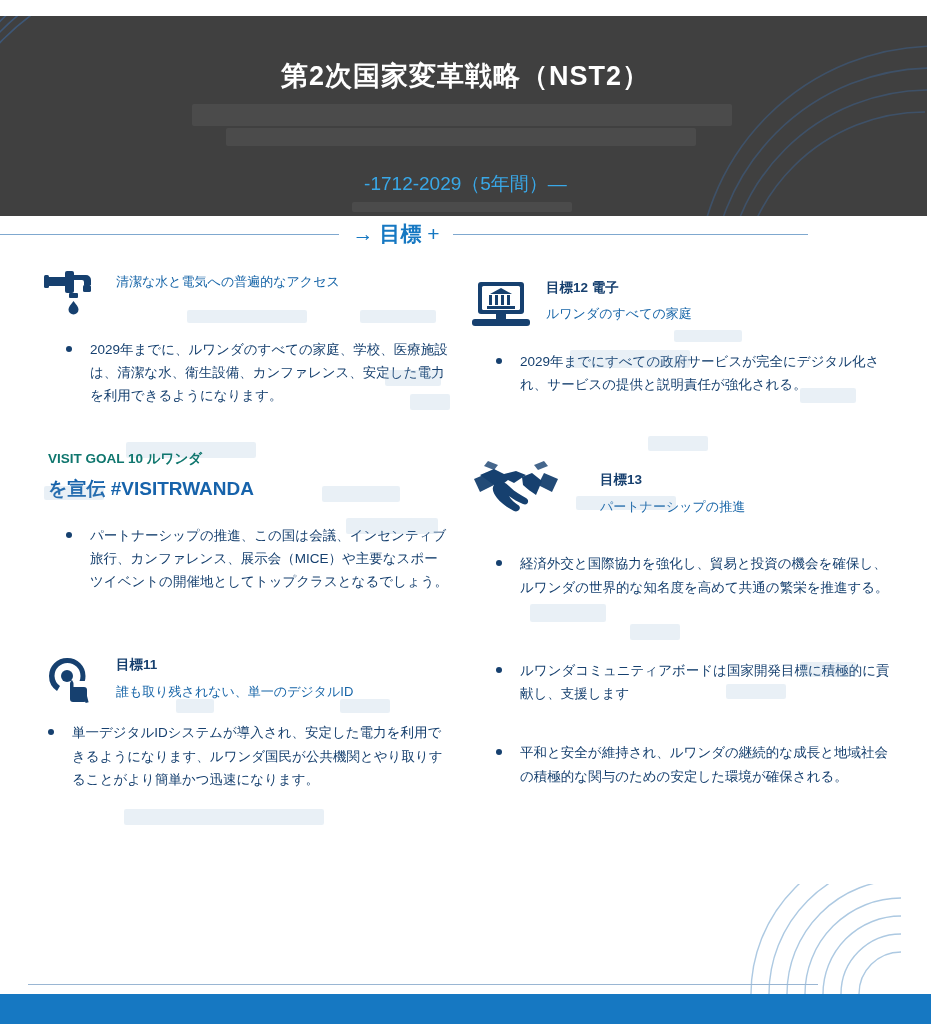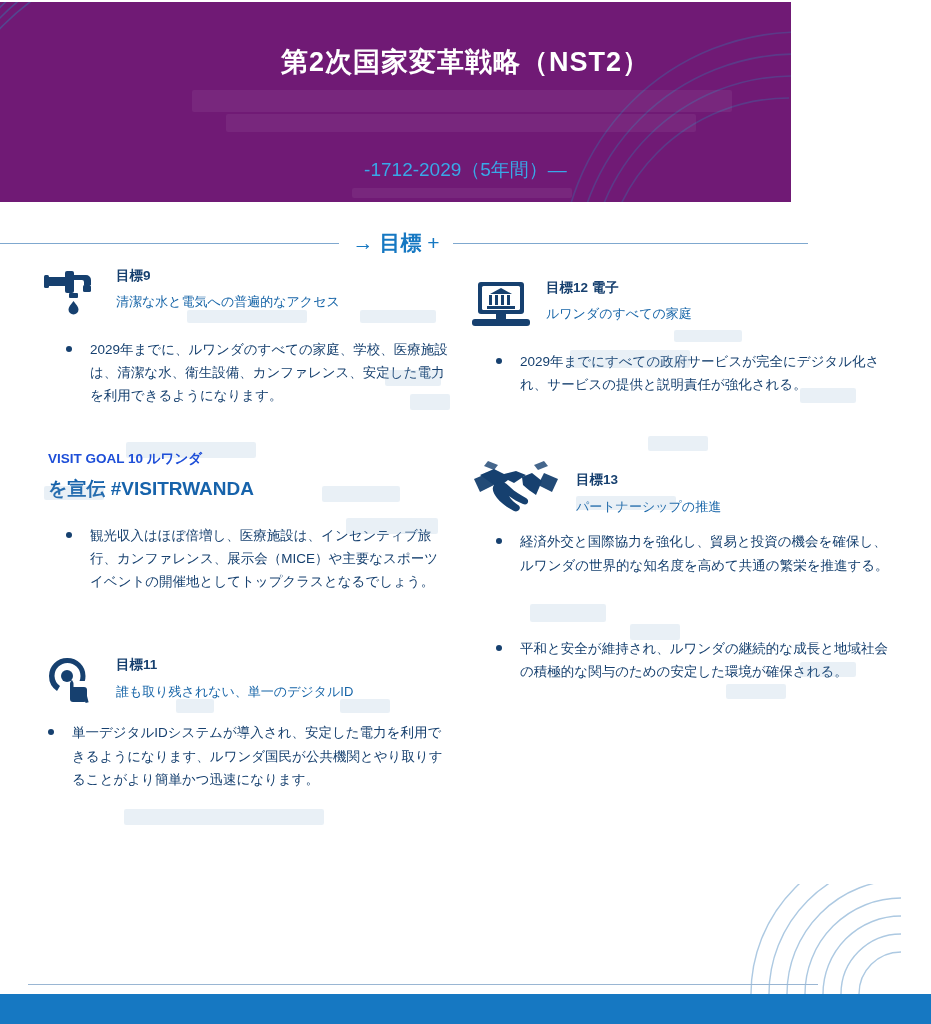--- a/index.html
+++ b/index.html
@@ -13,24 +13,24 @@
     height: 1024px;
     position: relative;
     overflow: hidden;
     font-family: "Liberation Sans", sans-serif;
     color: #123a6b;
   }
 
   
   .header {
     position: absolute;
-    top: 2px; left: 0;
-    width: 791px;
+    top: 16px; left: 0;
+    width: 927px;
     height: 200px;
-    background: #701a75;
+    background: #404040;
     overflow: hidden;
   }
   .header-arcs {
     position: absolute;
     top: -60px; left: -120px;
     width: 320px; height: 320px;
     pointer-events: none;
   }
   .header-arcs-right {
     position: absolute;
@@ -67,21 +67,20 @@
   
   .section-title-wrap {
     position: absolute;
     top: 216px;
     left: 0;
     width: 792px;
     height: 36px;
     display: flex;
     align-items: center;
     justify-content: center;
-    margin-top: 9px;
   }
   .rule {
     height: 1px;
     background: #7fa8cf;
     flex: 0 0 auto;
   }
   .rule-left { width: 355px; margin-right: 14px; }
   .rule-right { width: 355px; margin-left: 14px; }
   .section-title {
     color: #1678c2;
@@ -154,21 +153,21 @@
     width: 6px; height: 6px;
     border-radius: 50%;
     background: #16406f;
   }
 
   
   .visit-head { padding-left: 8px; }
   .visit-title {
     font-size: 13.5px;
     font-weight: bold;
-    color: #1d4ed8;
+    color: #0f766e;
   }
   .visit-big {
     font-size: 19px;
     font-weight: bold;
     color: #1763ab;
     margin-top: 8px;
   }
 
   
   .smudge {
@@ -259,41 +258,40 @@
             <rect x="22" y="6" width="9" height="22" rx="2"></rect>
             <path d="M31 10 h12 a5 5 0 0 1 5 5 v5 h-7 v-3 a2 2 0 0 0 -2 -2 h-8 z"></path>
             <rect x="40" y="20" width="8" height="7" rx="1.5"></rect>
             <rect x="26" y="28" width="9" height="5" rx="1"></rect>
             <path d="M30.5 36 c3 4 5 6.2 5 8.4 a5 5 0 0 1 -10 0 c0 -2.2 2 -4.4 5 -8.4 z"></path>
             <rect x="1" y="10" width="5" height="13" rx="1.5"></rect>
           </g>
         </svg>
       </div>
       <div class="goal-heading-text">
-        <div class="goal-label">目標9</div>
         <div class="goal-sub">清潔な水と電気への普遍的なアクセス</div>
       </div>
     </div>
     <div class="bullets">
       <div class="bullet">2029年までに、ルワンダのすべての家庭、学校、医療施設は、清潔な水、衛生設備、カンファレンス、安定した電力を利用できるようになります。</div>
     </div>
     <div class="smudge" style="left:147px; top:48px; width:120px; height:13px;"></div>
     <div class="smudge" style="left:320px; top:48px; width:76px; height:13px;"></div>
     <div class="smudge" style="left:345px; top:108px; width:56px; height:16px;"></div>
     <div class="smudge" style="left:370px; top:132px; width:40px; height:16px;"></div>
     <div class="smudge" style="left:86px; top:180px; width:130px; height:16px;"></div>
   </div>
 
   <div class="goal-block" style="margin-top:42px;">
     <div class="visit-head">
       <div class="visit-title">VISIT GOAL 10 ルワンダ</div>
       <div class="visit-big">を宣伝 #VISITRWANDA</div>
     </div>
     <div class="bullets" style="margin-top:22px;">
-      <div class="bullet">観光収入はほぼ倍増し、医療施設は、インセンティブ旅行、カンファレンス、展示会（MICE）や主要なスポーツイベントの開催地としてトップクラスとなるでしょう。</div>
+      <div class="bullet">パートナーシップの推進、この国は会議、インセンティブ旅行、カンファレンス、展示会（MICE）や主要なスポーツイベントの開催地としてトップクラスとなるでしょう。</div>
     </div>
     <div class="smudge" style="left:4px; top:36px; width:60px; height:14px;"></div>
     <div class="smudge" style="left:282px; top:36px; width:78px; height:16px;"></div>
     <div class="smudge" style="left:306px; top:68px; width:92px; height:16px;"></div>
   </div>
 
   <div class="goal-block" style="margin-top:58px;">
     <div class="goal-head">
       <div class="goal-icon">
         <svg width="52" height="52" viewBox="0 0 52 52">
@@ -362,27 +360,28 @@
             <path d="M10 16 l14 -6 l10 5 l12 -3 l10 4 l-12 8 l-6 -3 l-10 8 z"></path>
             <path d="M4 20 l14 -6 l6 12 l-14 7 z" opacity="0.95"></path>
             <path d="M88 20 l-14 -6 l-6 12 l14 7 z" opacity="0.95"></path>
             <path d="M24 26 c8 -6 12 -2 16 2 c5 5 11 8 16 11 c4 2 2 8 -3 6 c-5 -2 -10 -5 -14 -8 c2 4 6 7 9 9 c4 2 1 8 -4 6 c-6 -3 -13 -8 -17 -13 c-3 -4 -6 -9 -3 -13 z"></path>
             <path d="M52 18 l10 -4 l10 8 l-6 14 c-4 -3 -9 -6 -13 -10 z"></path>
             <path d="M18 2 l10 4 l-4 5 l-10 -4 z" opacity="0.8"></path>
             <path d="M74 2 l-10 4 l4 5 l10 -4 z" opacity="0.8"></path>
           </g>
         </svg>
       </div>
-      <div class="goal-heading-text" style="padding-top:14px;">
+      <div class="goal-heading-text" style="padding-top:14px;margin-left:24px;">
         <div class="goal-label">目標13</div>
         <div class="goal-sub">パートナーシップの推進</div>
       </div>
     </div>
-    <div class="bullets" style="margin-top:12px;">
+    <div class="bullets" style="margin-top:34px;">
       <div class="bullet" style="margin-bottom:60px;">経済外交と国際協力を強化し、貿易と投資の機会を確保し、ルワンダの世界的な知名度を高めて共通の繁栄を推進する。</div>
+      <div class="bullet" style="margin-bottom:36px;">ルワンダコミュニティアボードは国家開発目標に積極的に貢献し、支援します</div>
       <div class="bullet">平和と安全が維持され、ルワンダの継続的な成長と地域社会の積極的な関与のための安定した環境が確保される。</div>
     </div>
     <div class="smudge" style="left:106px; top:40px; width:100px; height:14px;"></div>
     <div class="smudge" style="left:60px; top:148px; width:76px; height:18px;"></div>
     <div class="smudge" style="left:160px; top:168px; width:50px; height:16px;"></div>
     <div class="smudge" style="left:330px; top:206px; width:56px; height:15px;"></div>
     <div class="smudge" style="left:256px; top:228px; width:60px; height:15px;"></div>
   </div>
 
 </div>

